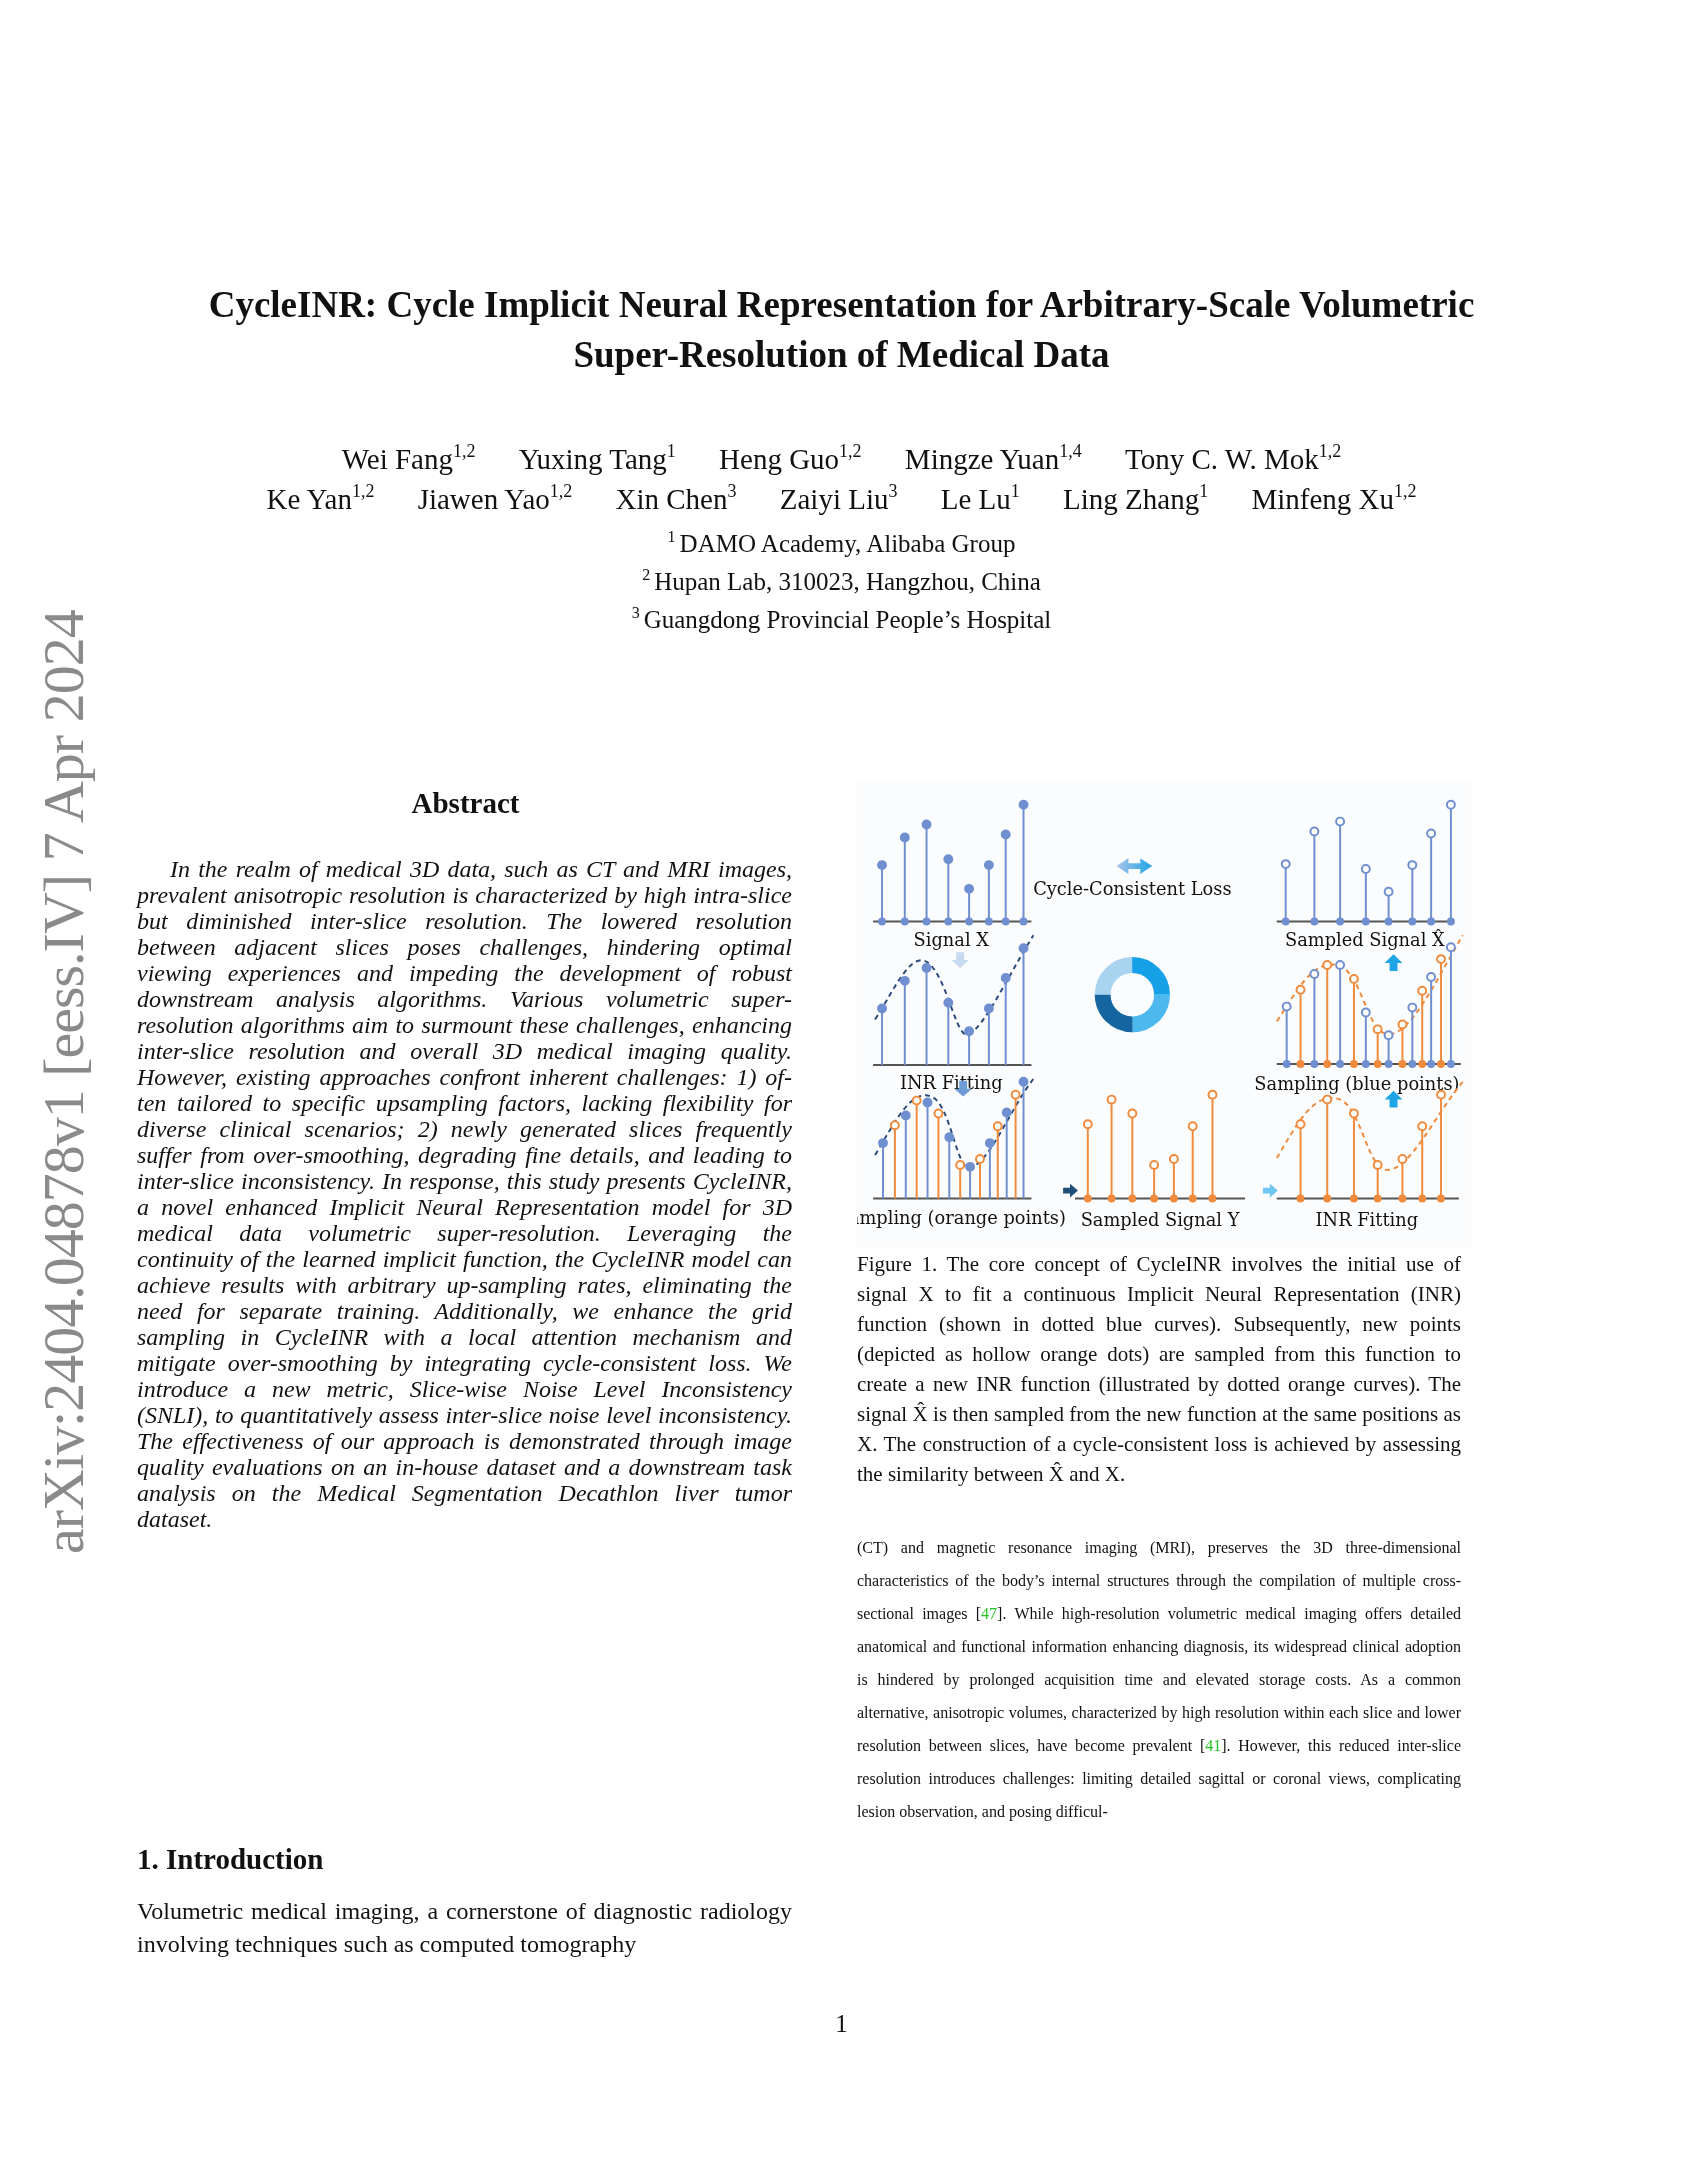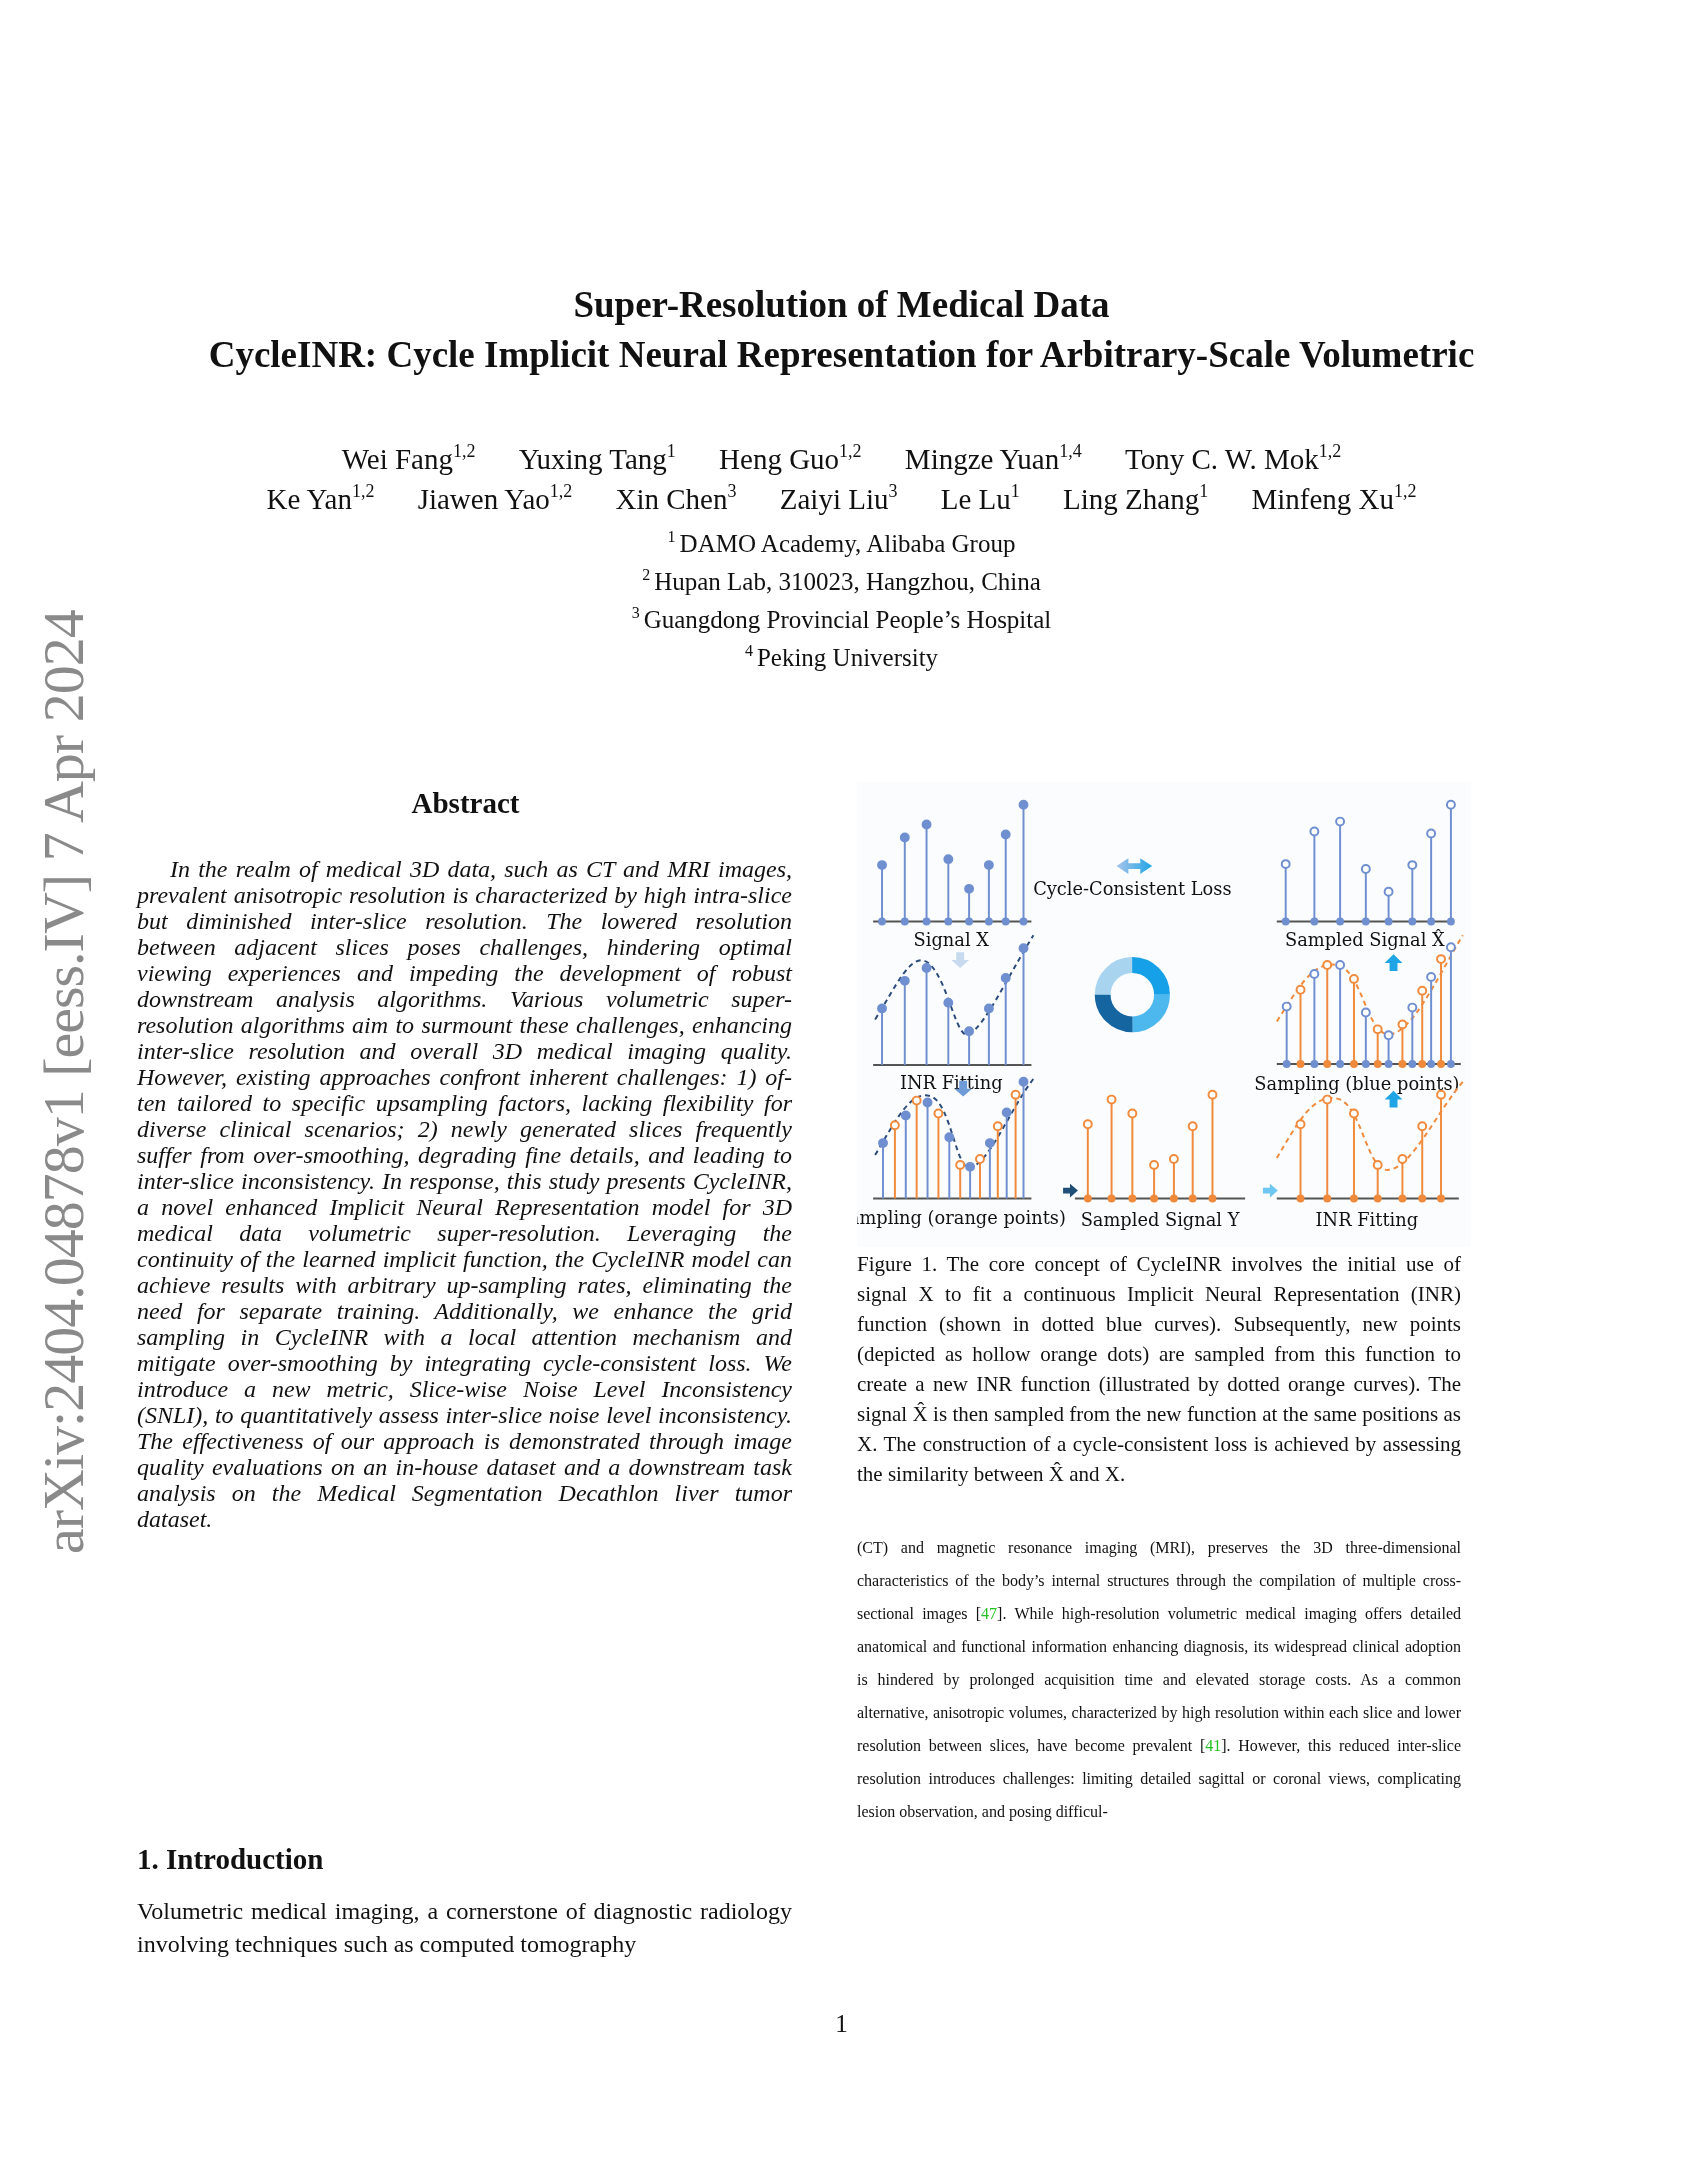--- a/index.html
+++ b/index.html
@@ -28,22 +28,22 @@
   .cite { color: #22c322; }
   .pagenum { left: 792px; top: 2010px; width: 99px; text-align: center; font-size: 25px; }
   .flbl { font-family: "DejaVu Serif", "Liberation Serif", serif; font-size: 18px; fill: #111; }
 </style>
 </head>
 <body>
 
 <div class="abs arxiv">arXiv:2404.04878v1  [eess.IV]  7 Apr 2024</div>
 
 <div class="abs title">
+  <div>CycleINR: Cycle Implicit Neural Representation for Arbitrary-Scale Volumetric</div>
   <div>Super-Resolution of Medical Data</div>
-  <div>CycleINR: Cycle Implicit Neural Representation for Arbitrary-Scale Volumetric</div>
 </div>
 
 <div class="abs authors">
   <div>
     <span class="a"><span>Wei Fang</span><sup>1,2</sup></span>
     <span class="a"><span>Yuxing Tang</span><sup>1</sup></span>
     <span class="a"><span>Heng Guo</span><sup>1,2</sup></span>
     <span class="a"><span>Mingze Yuan</span><sup>1,4</sup></span>
     <span class="a"><span>Tony C. W. Mok</span><sup>1,2</sup></span>
   </div>
@@ -55,21 +55,20 @@
     <span class="a"><span>Le Lu</span><sup>1</sup></span>
     <span class="a"><span>Ling Zhang</span><sup>1</sup></span>
     <span class="a"><span>Minfeng Xu</span><sup>1,2</sup></span>
   </div>
 </div>
 
 <div class="abs affils">
   <div><sup>1</sup><span>DAMO Academy, Alibaba Group</span></div>
   <div><sup>2</sup><span>Hupan Lab, 310023, Hangzhou, China</span></div>
   <div><sup>3</sup><span>Guangdong Provincial People’s Hospital</span></div>
-  <div><sup>4</sup><span>Peking University</span></div>
 </div>
 
 <div class="abs abs-heading">Abstract</div>
 <div class="abs abstract">In the realm of medical 3D data, such as CT and MRI images, prevalent anisotropic resolution is characterized by high intra-slice but diminished inter-slice resolution. The lowered resolution between adjacent slices poses chal­lenges, hindering optimal viewing experiences and imped­ing the development of robust downstream analysis algo­rithms. Various volumetric super-resolution algorithms aim to surmount these challenges, enhancing inter-slice reso­lution and overall 3D medical imaging quality. However, existing approaches confront inherent challenges: 1) of­ten tailored to specific upsampling factors, lacking flexibil­ity for diverse clinical scenarios; 2) newly generated slices frequently suffer from over-smoothing, degrading fine de­tails, and leading to inter-slice inconsistency. In response, this study presents CycleINR, a novel enhanced Implicit Neural Representation model for 3D medical data volu­metric super-resolution. Leveraging the continuity of the learned implicit function, the CycleINR model can achieve results with arbitrary up-sampling rates, eliminating the need for separate training. Additionally, we enhance the grid sampling in CycleINR with a local attention mech­anism and mitigate over-smoothing by integrating cycle-consistent loss. We introduce a new metric, Slice-wise Noise Level Inconsistency (SNLI), to quantitatively assess inter-slice noise level inconsistency. The effectiveness of our ap­proach is demonstrated through image quality evaluations on an in-house dataset and a downstream task analysis on the Medical Segmentation Decathlon liver tumor dataset.</div>
 
 <div class="abs intro-h">1. Introduction</div>
 <div class="abs intro-p">Volumetric medical imaging, a cornerstone of diagnostic ra­diology involving techniques such as computed tomography</div>
 
 <div class="abs figure">
   <svg width="614" height="465" viewBox="0 0 620 470" xmlns="http://www.w3.org/2000/svg">

